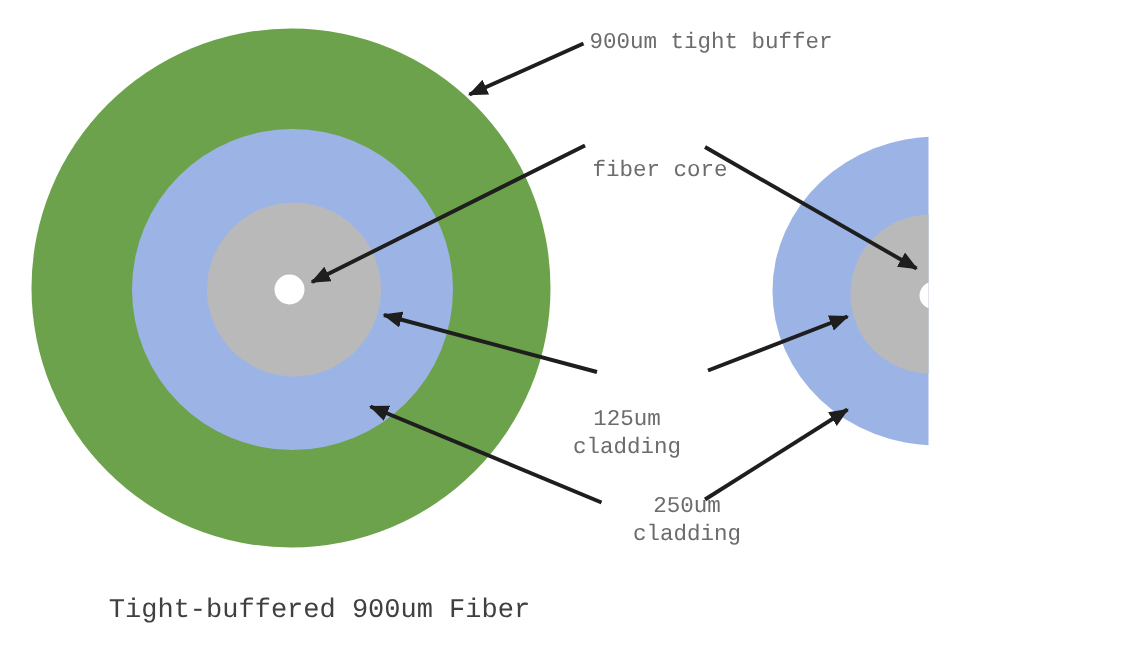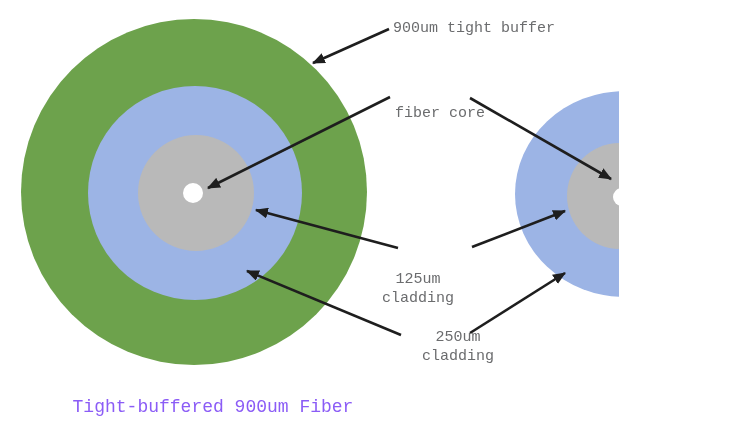--- a/index.html
+++ b/index.html
@@ -34,21 +34,21 @@
     white-space: nowrap;
   }
   .lbl.centered {
     transform: translateX(-50%);
     text-align: center;
   }
   .caption {
     position: absolute;
     font-size: 18px;
     line-height: 22px;
-    color: #8b5cf6;
+    color: #404040;
     white-space: nowrap;
     transform: translateX(-50%);
     text-align: center;
   }
 </style>
 </head>
 <body>
 
 <div class="canvas">
 

